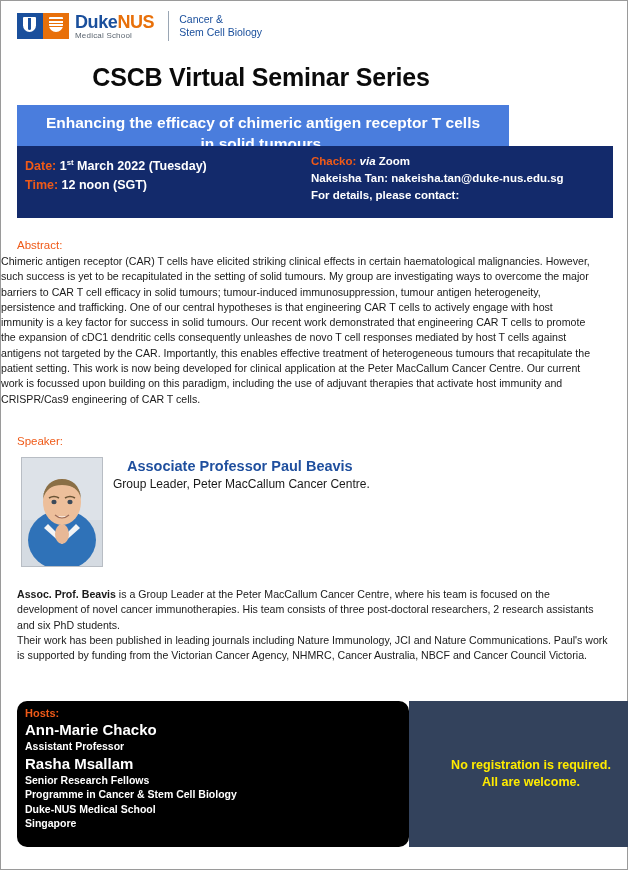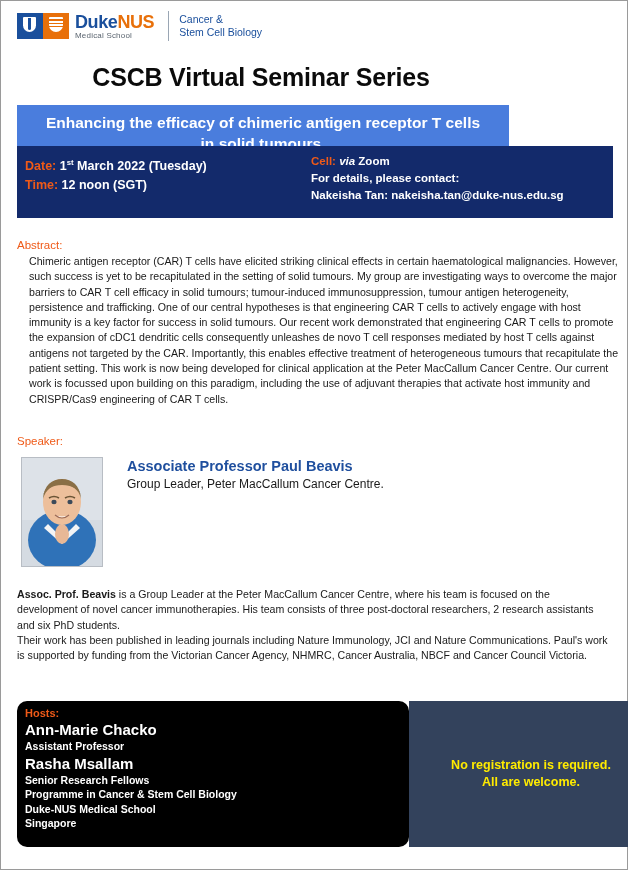--- a/index.html
+++ b/index.html
@@ -206,21 +206,21 @@
   }
 
   
   .abstract-head {
     position: absolute;
     left: 16px;
     top: 238px;
   }
   .abstract-body {
     position: absolute;
-    left: 28px;
+    left: 0;
     top: 253px;
     width: 594px;
     font-size: 10.6px;
     line-height: 15.3px;
     color: #1a1a1a;
     text-align: left;
   }
 
   
   .speaker-head {
@@ -242,21 +242,21 @@
   .speaker-name {
     position: absolute;
     left: 126px;
     top: 457px;
     font-size: 14.5px;
     font-weight: bold;
     color: #1f4f9e;
   }
   .speaker-role {
     position: absolute;
-    left: 126px;
+    left: 112px;
     top: 476px;
     font-size: 12px;
     color: #1a1a1a;
   }
 
   
   .bio {
     position: absolute;
     left: 16px;
     top: 586px;
@@ -358,26 +358,26 @@
         <span class="lbl">Date:</span>
         <span class="val"><span>1</span><sup>st</sup><span> March 2022 (Tuesday)</span></span>
       </div>
       <div>
         <span class="lbl">Time:</span>
         <span class="val">12 noon (SGT)</span>
       </div>
     </div>
     <div class="detail-right">
       <div>
-        <span class="lbl">Cell:</span>
+        <span class="lbl">Chacko:</span>
         <span class="val-italic">via</span>
         <span class="val">Zoom</span>
       </div>
+      <div class="plain">Nakeisha Tan: nakeisha.tan@duke-nus.edu.sg</div>
       <div class="plain">For details, please contact:</div>
-      <div class="plain">Nakeisha Tan: nakeisha.tan@duke-nus.edu.sg</div>
     </div>
   </div>
 
   <div class="sec-head abstract-head">Abstract:</div>
   <div class="abstract-body">Chimeric antigen receptor (CAR) T cells have elicited striking clinical effects in certain haematological malignancies. However, such success is yet to be recapitulated in the setting of solid tumours. My group are investigating ways to overcome the major barriers to CAR T cell efficacy in solid tumours; tumour-induced immunosuppression, tumour antigen heterogeneity, persistence and trafficking. One of our central hypotheses is that engineering CAR T cells to actively engage with host immunity is a key factor for success in solid tumours. Our recent work demonstrated that engineering CAR T cells to promote the expansion of cDC1 dendritic cells consequently unleashes de novo T cell responses mediated by host T cells against antigens not targeted by the CAR. Importantly, this enables effective treatment of heterogeneous tumours that recapitulate the patient setting. This work is now being developed for clinical application at the Peter MacCallum Cancer Centre. Our current work is focussed upon building on this paradigm, including the use of adjuvant therapies that activate host immunity and CRISPR/Cas9 engineering of CAR T cells.</div>
 
   <div class="sec-head speaker-head">Speaker:</div>
 
   <div class="photo">
     <svg width="80" height="108" viewBox="0 0 80 108" preserveAspectRatio="none">

